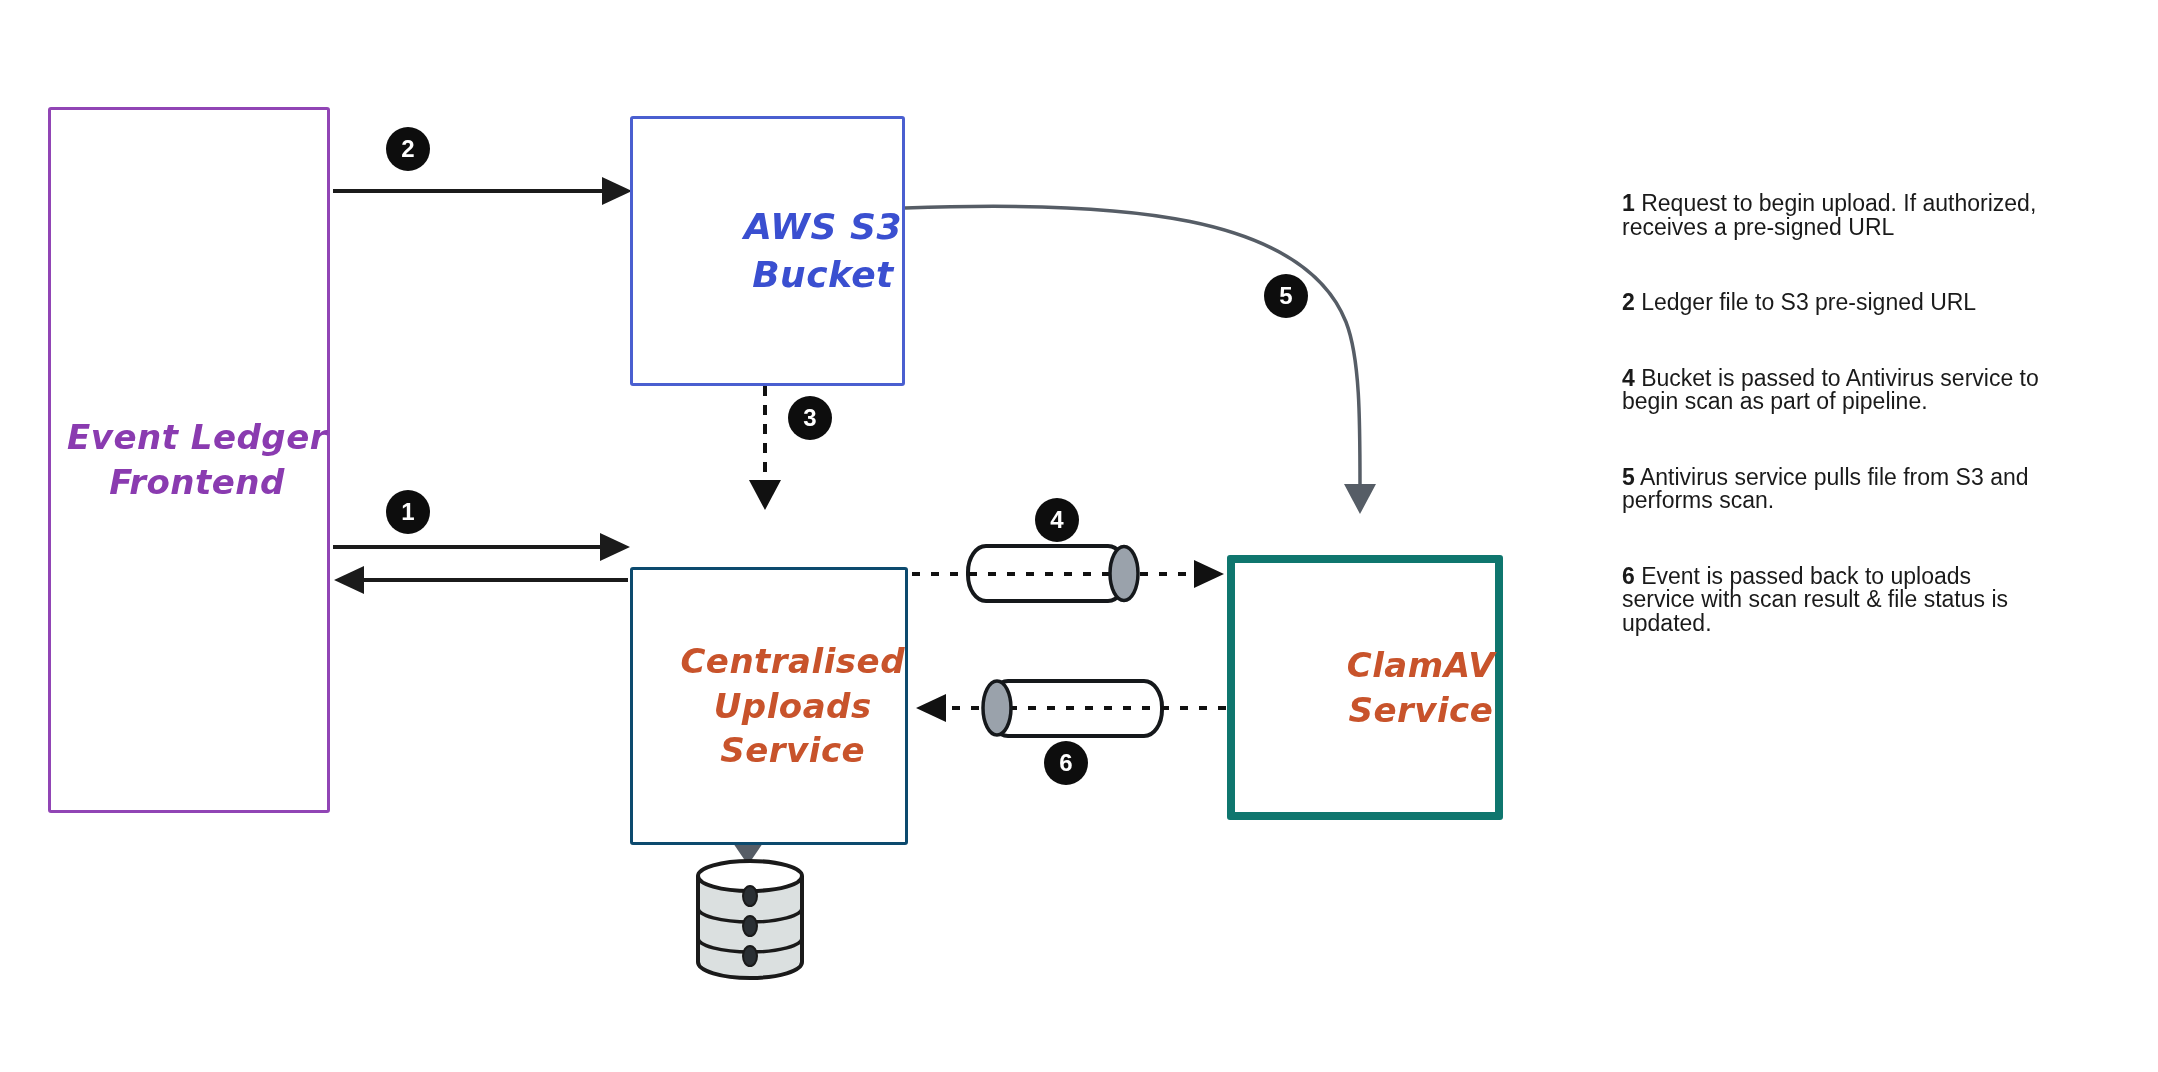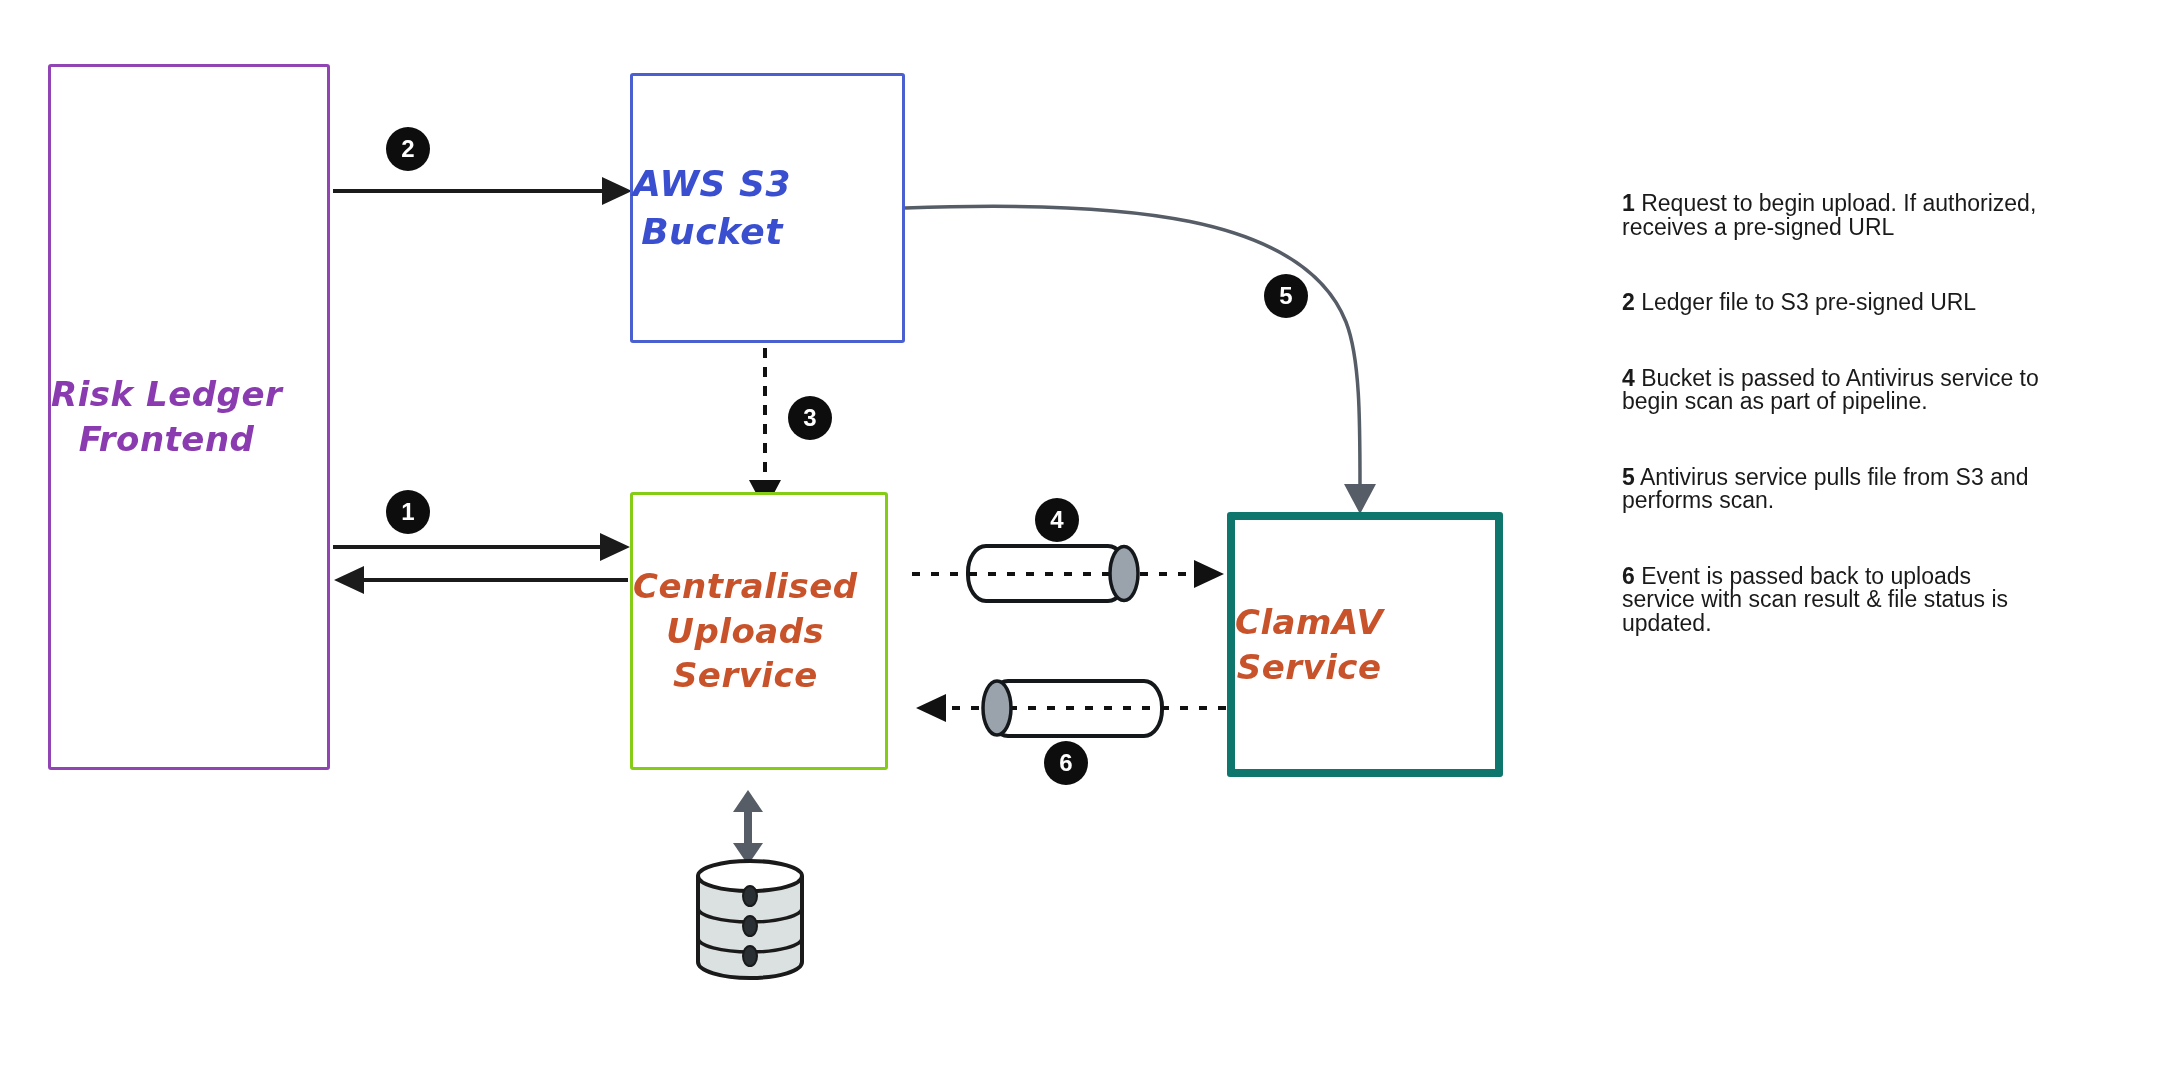--- a/index.html
+++ b/index.html
@@ -17,38 +17,39 @@
   #connectors {
     position: absolute;
     left: 0; top: 0;
     width: 2158px; height: 1072px;
   }
   .node {
     position: absolute;
     background: #ffffff;
     display: flex;
     align-items: center;
-    justify-content: flex-start;
+    justify-content: flex-end;
     text-align: center;
     border-radius: 3px;
     box-sizing: border-box;
+    margin-top: 43px;
   }
   .node .label {
     font-family: "DejaVu Sans", sans-serif;
     font-style: italic;
     font-weight: bold;
     white-space: pre-line;
     line-height: 1.32;
     letter-spacing: 0.5px;
   }
   .node-frontend { left: 48px; top: 64px; width: 282px; height: 706px; border: 3px solid #9145b5; }
   .node-frontend .label { color: #8a3bb0; font-size: 34px; }
   .node-s3 { left: 630px; top: 73px; width: 275px; height: 270px; border: 3px solid #4a5fd0; }
   .node-s3 .label { color: #3a4fd0; font-size: 36px; }
-  .node-uploads { left: 630px; top: 492px; width: 258px; height: 278px; border: 3px solid #84cc16; }
+  .node-uploads { left: 630px; top: 524px; width: 278px; height: 278px; border: 3px solid #0c4a6e; }
   .node-uploads .label { color: #c8532b; font-size: 34px; }
   .node-clamav { left: 1227px; top: 512px; width: 276px; height: 265px; border: 8px solid #0f766e; }
   .node-clamav .label { color: #c8532b; font-size: 34px; }
 
   .badge {
     position: absolute;
     width: 44px; height: 44px;
     background: #0d0d0d;
     border-radius: 50%;
     color: #ffffff;
@@ -142,21 +143,21 @@
       <path d="M698 908 A52 14 0 0 0 802 908" fill="none" stroke="#1a1a1a" stroke-width="3.5"></path>
       <path d="M698 938 A52 14 0 0 0 802 938" fill="none" stroke="#1a1a1a" stroke-width="3.5"></path>
       <ellipse cx="750" cy="876" rx="52" ry="15" fill="#ffffff" stroke="#1a1a1a" stroke-width="4"></ellipse>
       <ellipse cx="750" cy="896" rx="7" ry="10" fill="#2a2f33" stroke="#1a1a1a" stroke-width="2"></ellipse>
       <ellipse cx="750" cy="926" rx="7" ry="10" fill="#2a2f33" stroke="#1a1a1a" stroke-width="2"></ellipse>
       <ellipse cx="750" cy="956" rx="7" ry="10" fill="#2a2f33" stroke="#1a1a1a" stroke-width="2"></ellipse>
     </g>
   </svg>
 
   <div class="node node-frontend">
-    <div class="label">Risk Ledger
+    <div class="label">Event Ledger
 Frontend</div>
   </div>
   <div class="node node-s3">
     <div class="label">AWS S3
 Bucket</div>
   </div>
   <div class="node node-uploads">
     <div class="label">Centralised
 Uploads
 Service</div>

